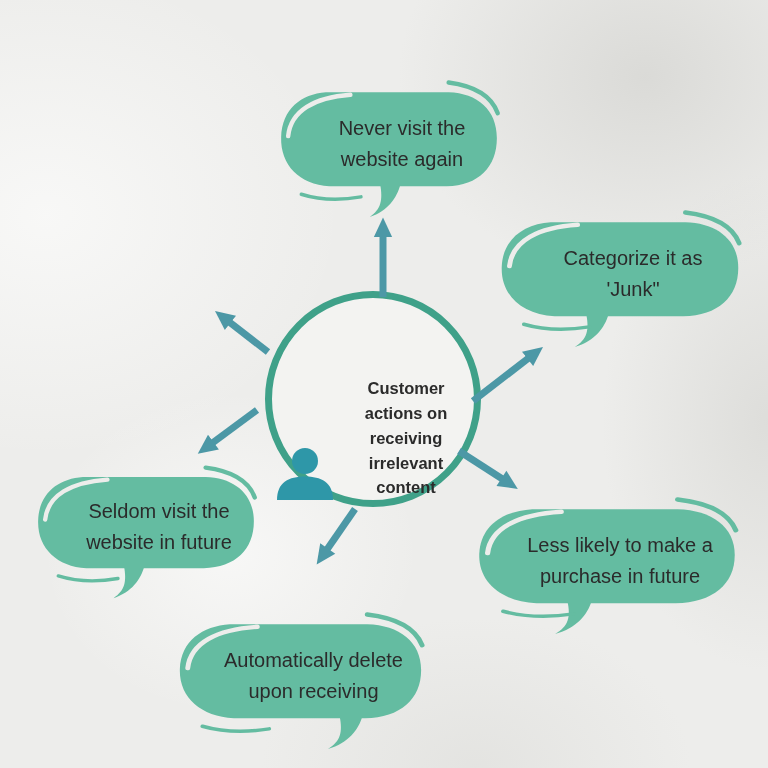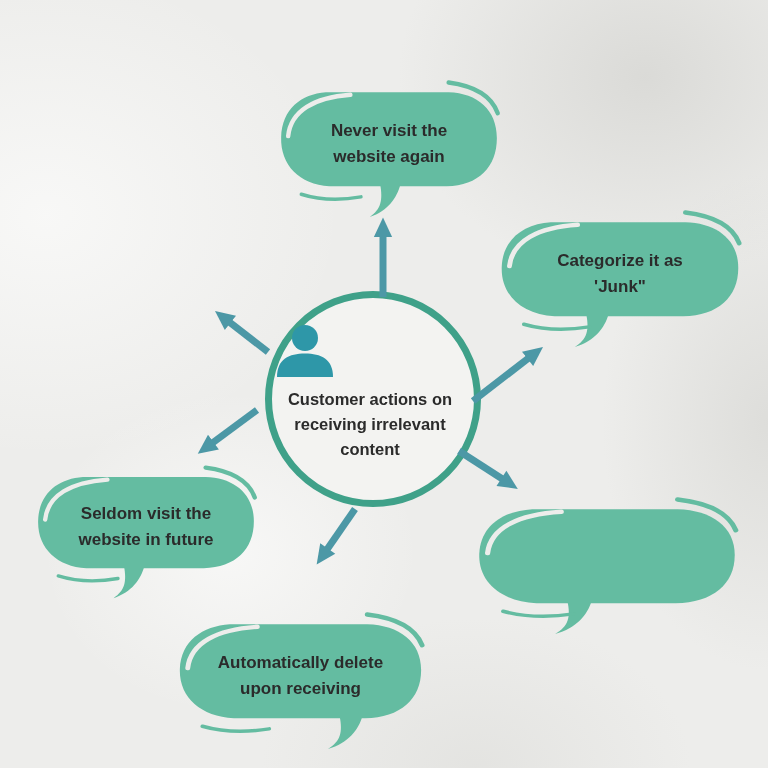--- a/index.html
+++ b/index.html
@@ -12,33 +12,33 @@
       radial-gradient(40% 28% at 62% 100%, rgba(210,210,206,0.35) 0%, rgba(210,210,206,0) 70%),
       radial-gradient(55% 45% at 6% 28%, rgba(249,249,248,0.9) 0%, rgba(249,249,248,0) 70%),
       radial-gradient(35% 30% at 30% 72%, rgba(250,250,249,0.8) 0%, rgba(250,250,249,0) 70%),
       #EDEDEB;
   }
   .connectors{position:absolute;left:0;top:0;width:768px;height:768px;z-index:2;}
   .center-node{
     position:absolute;left:265px;top:291px;width:216px;height:216px;z-index:1;
     border:7px solid #3FA189;border-radius:50%;
     background:#F3F3F1;box-sizing:border-box;
-    display:flex;flex-direction:column;align-items:flex-start;
+    display:flex;flex-direction:row;align-items:flex-end;
   }
   .person{margin-top:27px;width:66px;height:52px;flex:0 0 auto;}
   .center-label{
     margin-top:10px;width:196px;text-align:center;
     font-weight:700;font-size:16.5px;line-height:1.5;color:#2B2B2B;
   }
   .bubble{position:absolute;z-index:3;}
   .bubble-svg{position:absolute;left:0;top:0;width:100%;height:100%;overflow:visible;display:block;}
   .txt{
-    position:absolute;left:0;top:4%;width:100%;height:80%;
+    position:absolute;left:13px;top:4%;width:100%;height:80%;
     display:flex;align-items:center;justify-content:center;text-align:center;
-    font-weight:700;font-size:17px;line-height:1.55;color:#2B2B2B;
+    font-weight:400;font-size:20px;line-height:1.55;color:#2B2B2B;
   }
   .txt span{display:inline-block;}
 </style>
 </head>
 <body>
 
 <div class="stage">
 
   <div class="center-node">
     <svg class="person" viewBox="0 0 64 52">
@@ -91,20 +91,23 @@
   </div>
 
   <div class="bubble" style="left:472px;top:503px;width:270px;height:132px;">
       <svg viewBox="0 0 260 150" preserveAspectRatio="none" class="bubble-svg">
         <path d="M58,7 C30,9 8,26 7,58 C6,90 28,112 62,114 L196,114 C232,113 253,92 253,59 C253,27 231,8 198,7 Z" fill="#64BCA1"></path>
         <path d="M92,112 C95,130 93,140 80,149 C101,142 111,127 115,112 Z" fill="#64BCA1"></path>
         <path d="M198,-4 C228,0 247,11 254,31" fill="none" stroke="#64BCA1" stroke-width="5" stroke-linecap="round"></path>
         <path d="M15,57 C18,28 45,13 86,10" fill="none" stroke="#EDEDEB" stroke-width="5" stroke-linecap="round"></path>
         <path d="M30,123 C52,130 76,130 98,126" fill="none" stroke="#64BCA1" stroke-width="4" stroke-linecap="round"></path>
       </svg>
+    <div class="txt">
+        <span style="max-width:215px">Less likely to make a purchase in future</span>
+      </div>
   </div>
 
   <div class="bubble" style="left:173px;top:618px;width:255px;height:132px;">
       <svg viewBox="0 0 260 150" preserveAspectRatio="none" class="bubble-svg">
         <path d="M58,7 C30,9 8,26 7,58 C6,90 28,112 62,114 L196,114 C232,113 253,92 253,59 C253,27 231,8 198,7 Z" fill="#64BCA1"></path>
         <path d="M170,112 C173,130 171,140 158,149 C179,142 189,127 193,112 Z" fill="#64BCA1"></path>
         <path d="M198,-4 C228,0 247,11 254,31" fill="none" stroke="#64BCA1" stroke-width="5" stroke-linecap="round"></path>
         <path d="M15,57 C18,28 45,13 86,10" fill="none" stroke="#EDEDEB" stroke-width="5" stroke-linecap="round"></path>
         <path d="M30,123 C52,130 76,130 98,126" fill="none" stroke="#64BCA1" stroke-width="4" stroke-linecap="round"></path>
       </svg>

